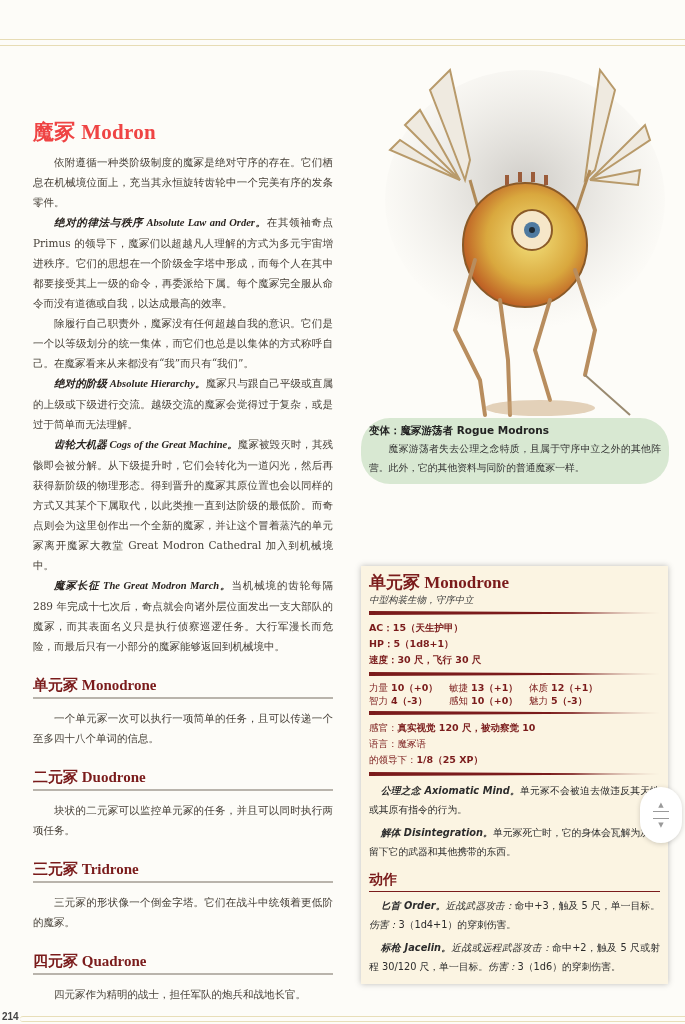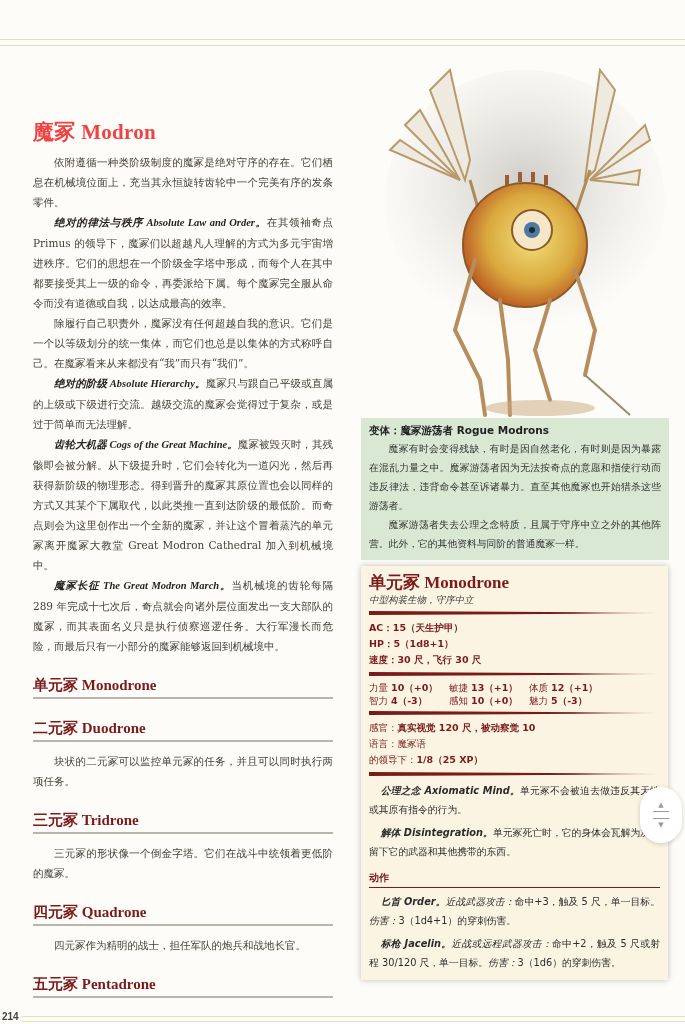--- a/index.html
+++ b/index.html
@@ -22,42 +22,42 @@
   .p { font-size:10.5px; line-height:20px; margin:0; text-indent:2em; text-align:justify; color:#474038; }
   .p .bi { font-weight:bold; font-style:italic; color:#2a2420;font-family:Liberation Serif, serif; }
   .section { margin-top:20px; }
   .sec-title { font-family:"Liberation Serif", serif; font-weight:bold; color:#7a1b1b;
     font-size:15px; margin:0; padding-bottom:2px; border-bottom:2px solid #b9b4ac; }
   .sec-body { margin-top:9px; }
 
   .illustration { position:absolute; left:360px; top:30px; width:310px; height:390px; }
 
   .sidebar { position:absolute; left:361px; top:418px; width:308px; background:#d8e8d2;
-    padding:6px 8px 7px 8px; box-sizing:border-box; }
+    padding:6px 8px 7px 8px; box-sizing:border-box;border-radius:29px; }
   .sidebar h4 { margin:0 0 1px 0; font-family:"DejaVu Sans", sans-serif; font-size:10.5px;
     font-weight:bold; color:#222; }
   .sidebar .p2 { font-family:"DejaVu Sans", sans-serif; font-size:9.8px; line-height:19px; margin:0;
     text-indent:2em; text-align:justify; color:#333; }
 
   .statblock { position:absolute; left:361px; top:566px; width:307px; background:#fbf4e2;
     box-shadow:0 0 6px rgba(0,0,0,0.25); padding:5px 8px 8px 8px; box-sizing:border-box;
     font-family:"DejaVu Sans", sans-serif; }
   .sb-name { font-family:"Liberation Serif", serif; font-weight:bold; color:#7a1b1b;
     font-size:17px; margin:0; }
   .sb-type { font-size:9.5px; font-style:italic; color:#3b3b3b; margin:0 0 3px 0; }
   .taper { height:4px; margin:4px 0 5px 0;
     background:linear-gradient(to right, #7a1b1b 0%, #7a1b1b 70%, rgba(122,27,27,0) 100%);
     clip-path:polygon(0 0, 100% 45%, 100% 55%, 0 100%); }
   .sb-line { font-size:9.5px; line-height:16px; color:#7a1b1b; margin:0; }
   .sb-line b { color:#7a1b1b; }
   .abil { display:grid; grid-template-columns:80px 80px 80px; font-size:9.5px; line-height:13px; color:#7a1b1b; }
   .trait { font-size:9.8px; line-height:19px; margin:4px 0 0 0; text-indent:1.2em; text-align:justify; color:#2c2c2c; }
   .trait .bi { font-weight:bold; font-style:italic; }
   .trait i { font-style:italic; }
-  .act-title { font-size:10px; font-weight:bold; color:#7a1b1b; margin:10px 0 0 0; padding-bottom:2px;
+  .act-title { font-size:14px; font-weight:bold; color:#7a1b1b; margin:10px 0 0 0; padding-bottom:2px;
     border-bottom:1px solid #7a1b1b; font-family:"DejaVu Sans", sans-serif; }
 
   .scroll-widget { position:absolute; left:640px; top:787px; width:42px; height:56px; border-radius:22px;
     background:#fff; box-shadow:0 1px 5px rgba(0,0,0,0.18); display:flex; flex-direction:column;
     align-items:center; justify-content:center; color:#9a9a9a; font-family:"DejaVu Sans", sans-serif; }
   .scroll-widget .arrow { font-size:7px; line-height:8px; }
   .scroll-widget .bars { width:16px; height:6px; border-top:1.5px solid #9a9a9a; border-bottom:1.5px solid #9a9a9a; margin:2px 0; }
 </style>
 </head>
 <body>
@@ -68,20 +68,21 @@
   <h1 class="title">魔冢 Modron</h1>
   <p class="p">依附遵循一种类阶级制度的魔冢是绝对守序的存在。它们栖息在机械境位面上，充当其永恒旋转齿轮中一个完美有序的发条零件。</p>
   <p class="p"><span class="bi">绝对的律法与秩序 Absolute Law and Order。</span><span>在其领袖奇点 Primus 的领导下，魔冢们以超越凡人理解的方式为多元宇宙增进秩序。它们的思想在一个阶级金字塔中形成，而每个人在其中都要接受其上一级的命令，再委派给下属。每个魔冢完全服从命令而没有道德或自我，以达成最高的效率。</span></p>
   <p class="p"><span>除履行自己职责外，魔冢没有任何超越自我的意识。它们是一个以等级划分的统一集体，而它们也总是以集体的方式称呼自己。在魔冢看来从来都没有“我”而只有“我们”。</span></p>
   <p class="p"><span class="bi">绝对的阶级 Absolute Hierarchy。</span><span>魔冢只与跟自己平级或直属的上级或下级进行交流。越级交流的魔冢会觉得过于复杂，或是过于简单而无法理解。</span></p>
   <p class="p"><span class="bi">齿轮大机器 Cogs of the Great Machine。</span><span>魔冢被毁灭时，其残骸即会被分解。从下级提升时，它们会转化为一道闪光，然后再获得新阶级的物理形态。得到晋升的魔冢其原位置也会以同样的方式又其某个下属取代，以此类推一直到达阶级的最低阶。而奇点则会为这里创作出一个全新的魔冢，并让这个冒着蒸汽的单元冢离开魔冢大教堂 Great Modron Cathedral 加入到机械境中。</span></p>
   <p class="p"><span class="bi">魔冢长征 The Great Modron March。</span><span>当机械境的齿轮每隔 289 年完成十七次后，奇点就会向诸外层位面发出一支大部队的魔冢，而其表面名义只是执行侦察巡逻任务。大行军漫长而危险，而最后只有一小部分的魔冢能够返回到机械境中。</span></p>
 
   <div class="section">
     <h2 class="sec-title">单元冢 Monodrone</h2>
+    <p class="p sec-body">一个单元冢一次可以执行一项简单的任务，且可以传递一个至多四十八个单词的信息。</p>
   </div>
   <div class="section">
     <h2 class="sec-title">二元冢 Duodrone</h2>
     <p class="p sec-body">块状的二元冢可以监控单元冢的任务，并且可以同时执行两项任务。</p>
   </div>
   <div class="section">
     <h2 class="sec-title">三元冢 Tridrone</h2>
     <p class="p sec-body">三元冢的形状像一个倒金字塔。它们在战斗中统领着更低阶的魔冢。</p>
   </div>
   <div class="section">
@@ -132,21 +133,20 @@
     <path d="M140 270 L148 330 L150 385"></path>
     <path d="M190 270 L175 320 L190 370"></path>
     <path d="M215 240 L235 300 L225 345"></path>
   </g>
   <line x1="225" y1="345" x2="270" y2="385" stroke="#9a8a70" stroke-width="2"></line>
   <ellipse cx="180" cy="378" rx="55" ry="8" fill="#c9a57a" opacity="0.5"></ellipse>
 </svg>
 
 <div class="sidebar">
   <h4>变体：魔冢游荡者 Rogue Modrons</h4>
-  <p class="p2">魔冢有时会变得残缺，有时是因自然老化，有时则是因为暴露在混乱力量之中。魔冢游荡者因为无法按奇点的意愿和指使行动而违反律法，违背命令甚至诉诸暴力。直至其他魔冢也开始猎杀这些游荡者。</p>
   <p class="p2">魔冢游荡者失去公理之念特质，且属于守序中立之外的其他阵营。此外，它的其他资料与同阶的普通魔冢一样。</p>
 </div>
 
 <div class="statblock">
   <h3 class="sb-name">单元冢 Monodrone</h3>
   <p class="sb-type">中型构装生物，守序中立</p>
   <div class="taper"></div>
   <p class="sb-line"><b>AC：</b><b>15（天生护甲）</b></p>
   <p class="sb-line"><b>HP：</b><b>5（1d8+1）</b></p>
   <p class="sb-line"><b>速度：</b><b>30 尺，飞行 30 尺</b></p>

